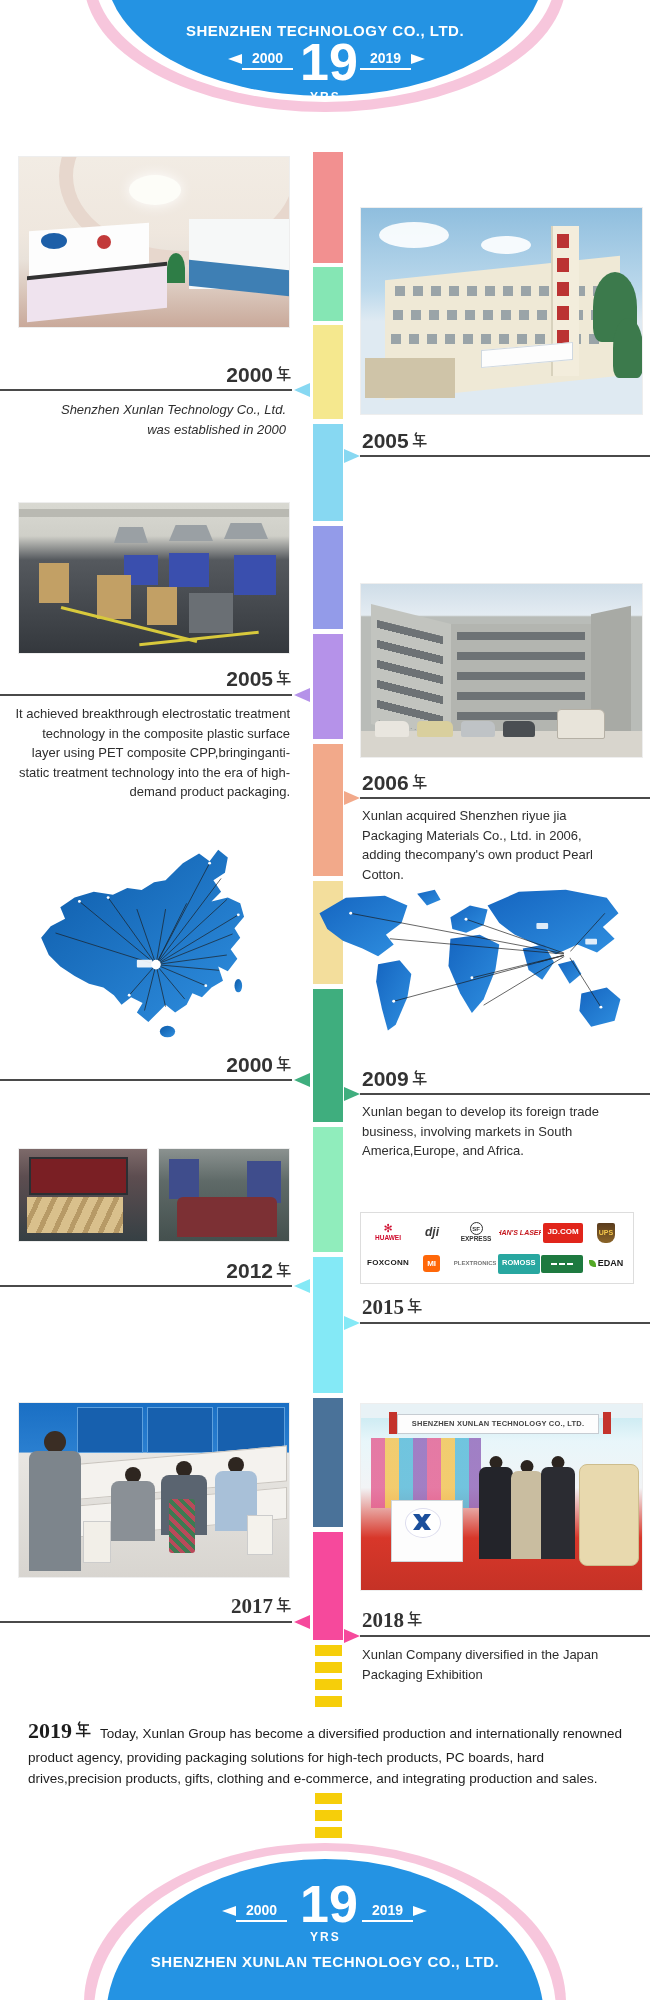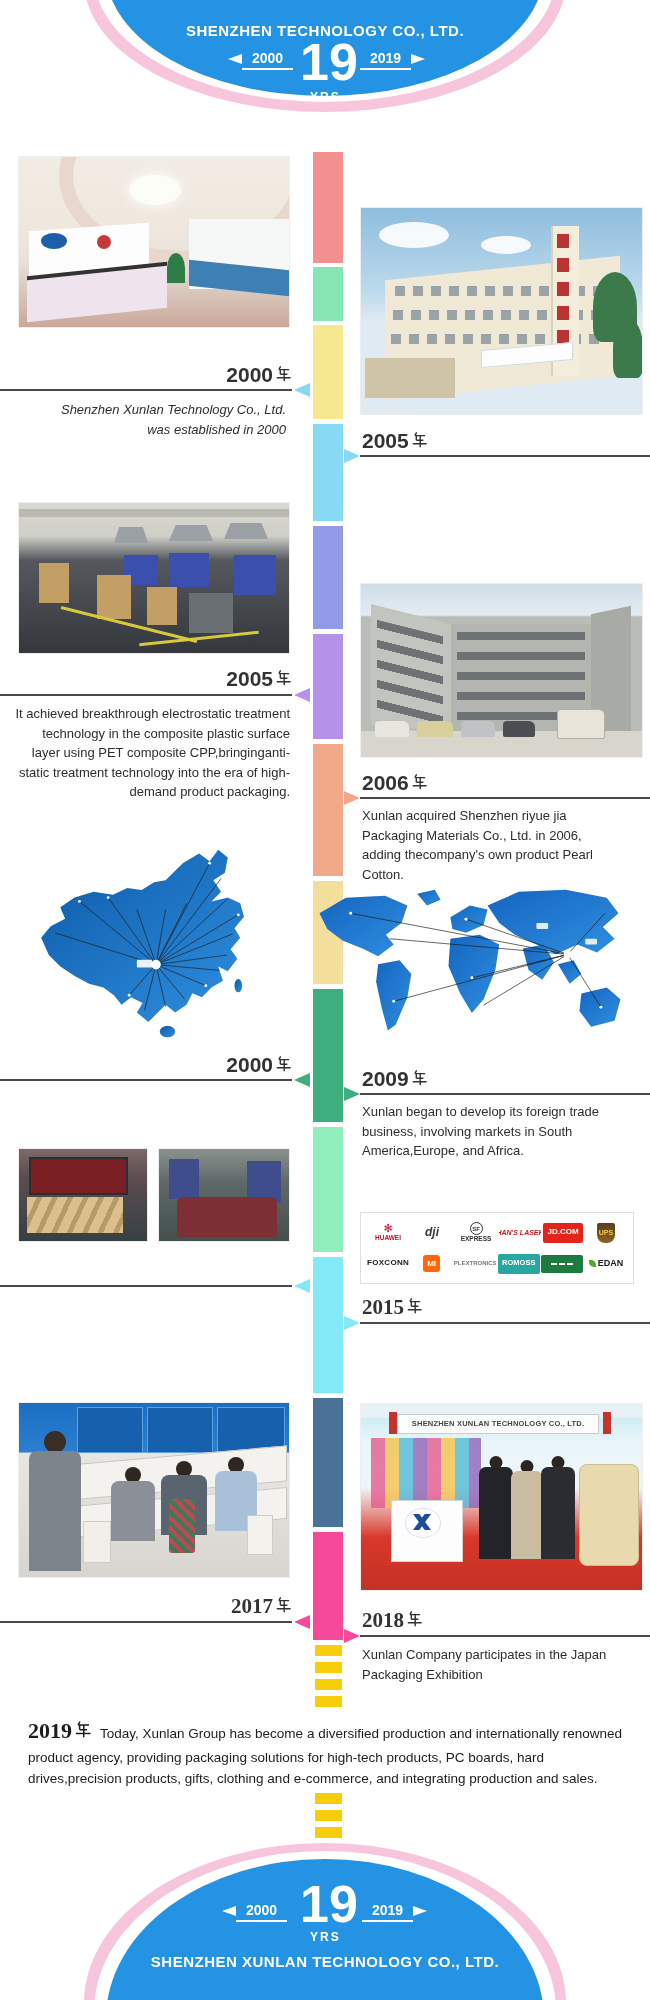--- a/index.html
+++ b/index.html
@@ -383,20 +383,25 @@
 
   <div class="ph mach1" style="left:18px;top:1148px;width:130px;height:94px;">
     <div class="head"></div>
       <div class="fan"></div>
   </div>
   <div class="ph mach2" style="left:158px;top:1148px;width:132px;height:94px;">
     <div class="unit" style="left:10px;top:10px;width:30px;height:40px;"></div>
     <div class="unit" style="left:88px;top:12px;width:34px;height:42px;"></div>
     <div class="roll"></div>
   </div>
+  <div class="year t-right" style="left:0;top:1258px;width:292px;">
+    <span>2012</span><span class="nian"><svg width="17" height="17" viewBox="0 0 24 24" fill="none" stroke="#333" stroke-width="2">
+          <path d="M8 2 L5.5 6.5 M5.5 6.5 H20 M7.5 6.5 V13 M7.5 13 H17.5 M2.5 18 H22 M13 6.5 V23"></path>
+        </svg></span>
+  </div>
   <div class="rule" style="left:0;top:1285px;width:292px;"></div>
   <div class="tri pl" style="left:294px;top:1279px;border-right-color:#84E9F6;"></div>
 
   <div class="coop-title" style="left:452px;top:1235px;">Cooperative client</div>
   <div class="coop-box" style="left:360px;top:1212px;width:274px;height:72px;">
     <div class="coop-row">
       <div class="lg lg-huawei">
           <span class="ic">✻</span>
           <span class="tx">HUAWEI</span>
         </div>
@@ -512,21 +517,21 @@
         <span class="bd" style="background:#2b2c32;height:92px;"></span>
     </div>
   </div>
   <div class="year serif" style="left:362px;top:1608px;">
     <span>2018</span><span class="nian"><svg width="17" height="17" viewBox="0 0 24 24" fill="none" stroke="#333" stroke-width="2">
           <path d="M8 2 L5.5 6.5 M5.5 6.5 H20 M7.5 6.5 V13 M7.5 13 H17.5 M2.5 18 H22 M13 6.5 V23"></path>
         </svg></span>
   </div>
   <div class="rule" style="left:360px;top:1635px;width:290px;"></div>
   <div class="tri pr" style="left:344px;top:1629px;border-left-color:#F6499C;"></div>
-  <div class="mtext" style="left:362px;top:1645px;width:250px;">Xunlan Company participates in the Japan Packaging Exhibition</div>
+  <div class="mtext" style="left:362px;top:1645px;width:250px;">Xunlan Company diversified in the Japan Packaging Exhibition</div>
 
   <div class="y2019" style="left:28px;top:1714px;width:600px;">
     <span class="yy"><span>2019</span><span class="nian"><svg width="18" height="18" viewBox="0 0 24 24" fill="none" stroke="#1d1d1d" stroke-width="2">
             <path d="M8 2 L5.5 6.5 M5.5 6.5 H20 M7.5 6.5 V13 M7.5 13 H17.5 M2.5 18 H22 M13 6.5 V23"></path>
           </svg></span></span><span>Today, Xunlan Group has become a diversified production and internationally renowned product agency, providing packaging solutions for high-tech products, PC boards, hard drives,precision products, gifts, clothing and e-commerce, and integrating production and sales.</span>
   </div>
 
   <div>
     <div class="arc" style="left:84px;top:1843px;width:482px;height:320px;background:#F7C6DC;"></div>
     <div class="arc" style="left:94px;top:1851px;width:462px;height:320px;background:#fff;"></div>

